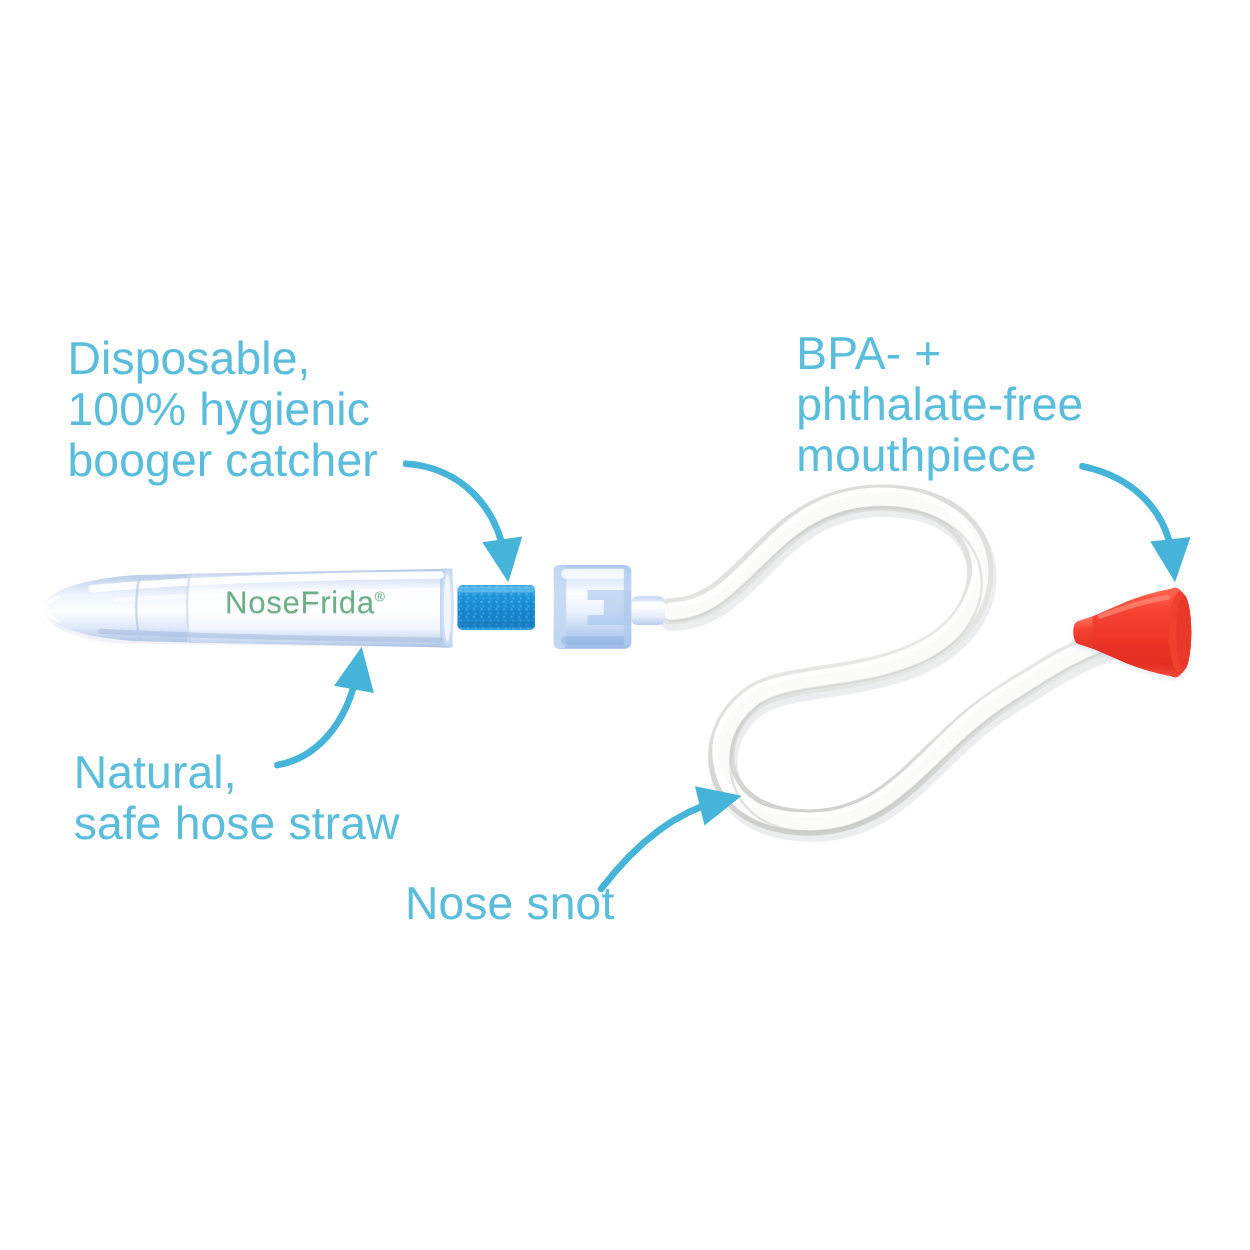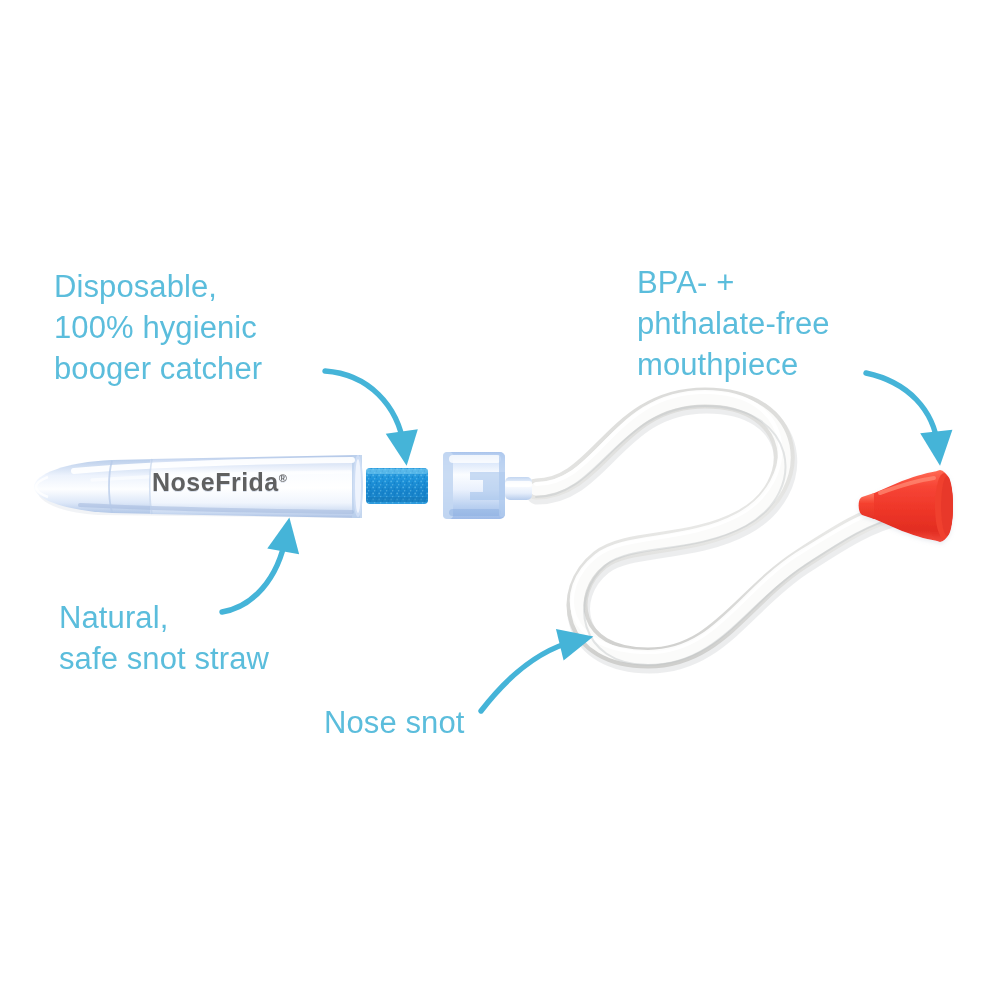--- a/index.html
+++ b/index.html
@@ -10,41 +10,42 @@
     font-family:"Liberation Sans", sans-serif;
     overflow:hidden;
     position:relative;
   }
   #stage{position:absolute;left:0;top:0;width:1000px;height:1000px;}
   #stage svg{position:absolute;left:0;top:0;}
   .callout{
     position:absolute;
     font-family:"Liberation Sans", sans-serif;
     font-weight:400;
-    font-size:31px;
+    font-size:37px;
     line-height:41px;
     letter-spacing:0.1px;
     color:#5BBDDC;
     white-space:pre;
   }
   #label-booger-catcher{left:54px;top:266px;}
   #label-mouthpiece{left:637px;top:262px;}
   #label-snot-straw{left:59px;top:597px;}
   #label-nose-hose{left:324px;top:702px;}
   .emboss{
     position:absolute;
     left:152px;top:468px;
     font-family:"Liberation Sans", sans-serif;
     font-size:25px;
     letter-spacing:0.5px;
-    font-weight:700;
-    color:#000000;
+    font-weight:400;
+    color:#15803d;
     opacity:.62;
     text-shadow:0 1px 0 rgba(150,168,200,.55), 0 -1px 0 rgba(255,255,255,.8);
     pointer-events:none;
+    padding-left:28px;
   }
   .emboss sup{font-size:11px;vertical-align:super;}
 </style>
 </head>
 <body>
 
 <div id="stage">
 
   <svg width="1000" height="1000" viewBox="0 0 1000 1000">
     <defs>
@@ -248,17 +249,17 @@
 
   <div class="callout" id="label-booger-catcher">Disposable,
 100% hygienic
 booger catcher</div>
 
   <div class="callout" id="label-mouthpiece">BPA- +
 phthalate-free
 mouthpiece</div>
 
   <div class="callout" id="label-snot-straw">Natural,
-safe snot straw</div>
+safe hose straw</div>
 
   <div class="callout" id="label-nose-hose">Nose snot</div>
 
 </div>
 
 </body></html>

